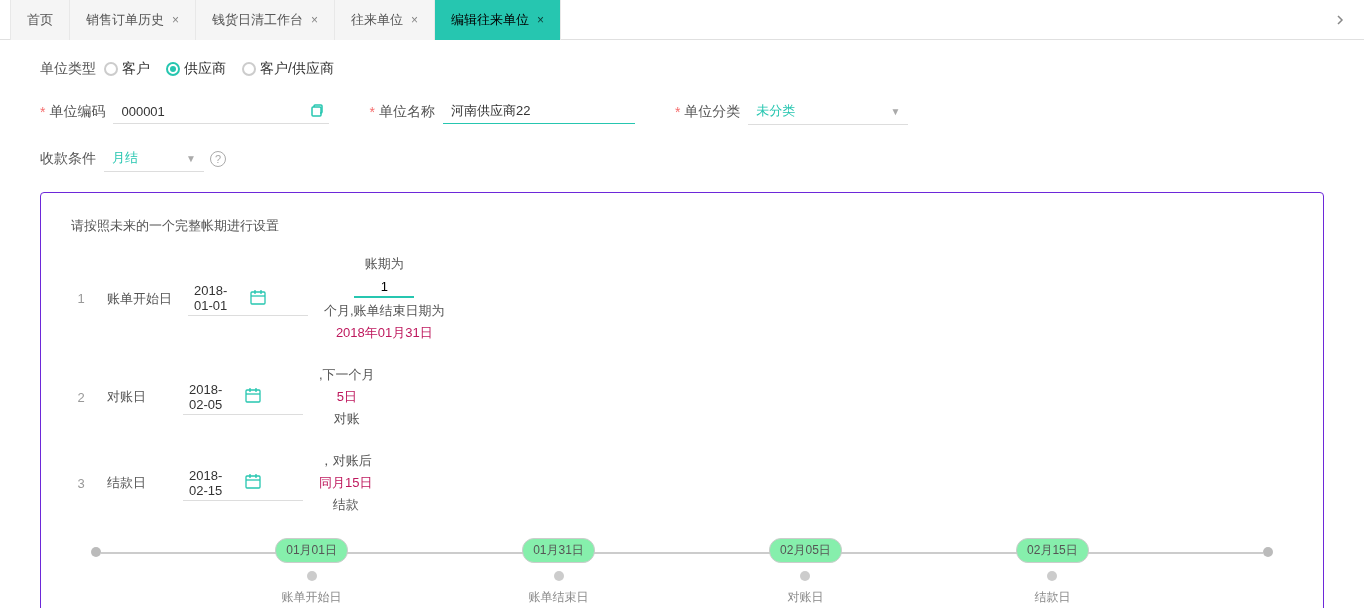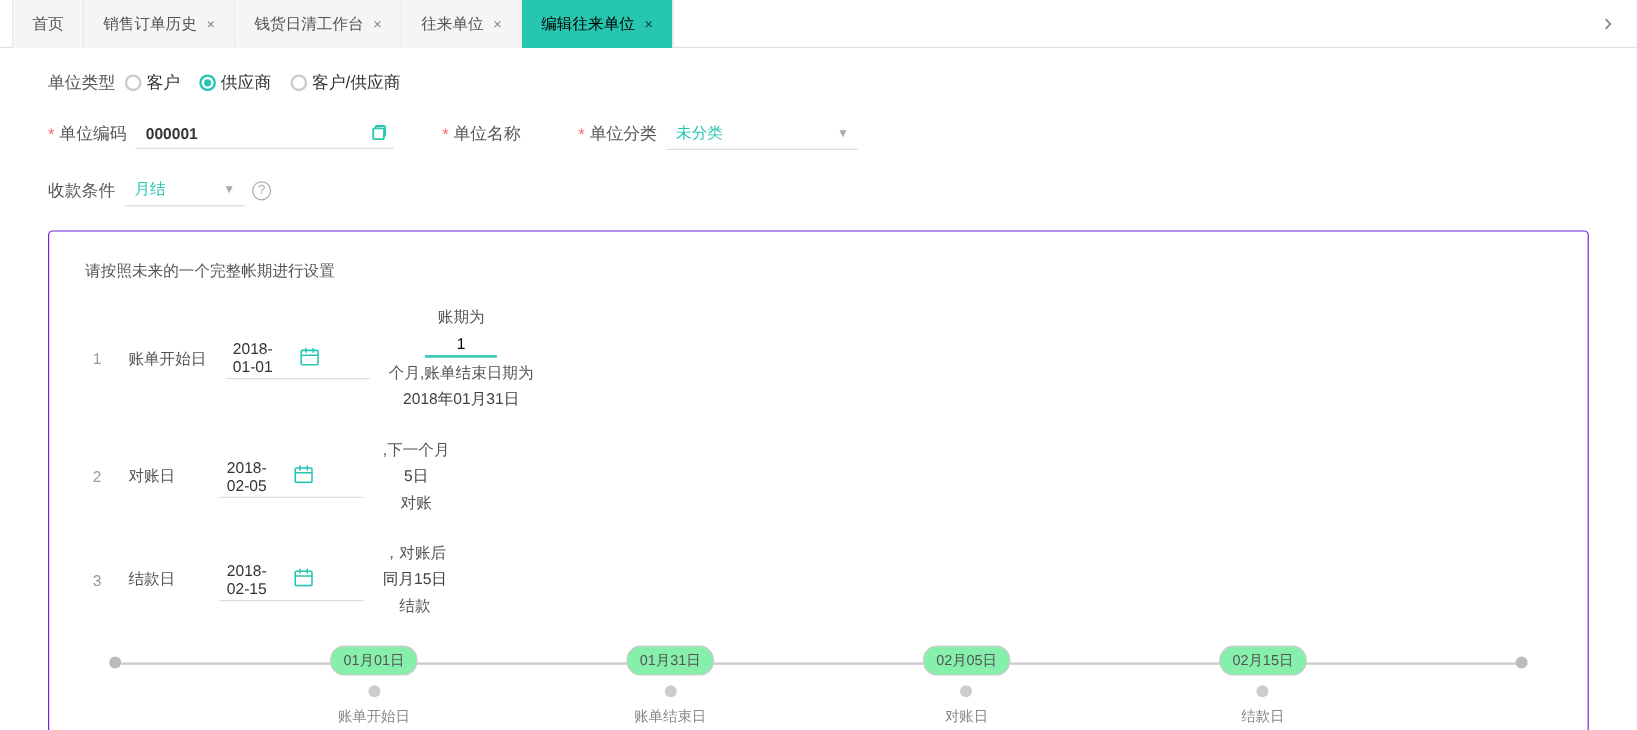--- a/index.html
+++ b/index.html
@@ -111,21 +111,20 @@
     
     .input-field {
       border: none;
       border-bottom: 1px solid #ddd;
       outline: none;
       padding: 4px 8px;
       font-size: 13px;
       color: #333;
       background: transparent;
       min-width: 120px;
-      font-weight: bold;
     }
     .input-with-icon {
       display: flex;
       align-items: center;
       border-bottom: 1px solid #ddd;
     }
     .input-with-icon input {
       border: none;
       outline: none;
       padding: 4px 8px;
@@ -226,21 +225,21 @@
     .step-suffix {
       font-size: 13px;
       color: #555;
       display: flex;
       align-items: center;
       gap: 4px;
       flex-wrap: wrap;
       flex-direction: column;
     }
     .highlight-orange {
-      color: #404040;
+      color: #be185d;
     }
     .period-input {
       border: none;
       border-bottom: 2px solid #26c6b0;
       outline: none;
       width: 60px;
       font-size: 13px;
       text-align: center;
       padding: 2px 4px;
     }
@@ -381,20 +380,21 @@
             <rect x="3" y="5" width="9" height="9" rx="1" stroke="#26c6b0" stroke-width="1.5" fill="none"></rect>
             <path d="M5 5V4a1 1 0 011-1h6a1 1 0 011 1v6a1 1 0 01-1 1h-1" stroke="#26c6b0" stroke-width="1.5" fill="none"></path>
           </svg>
         </span>
       </div>
     </div>
 
     <div class="form-field">
       <span class="required-star">*</span>
       <span class="form-label">单位名称</span>
+      <input type="text" class="input-field" style="min-width: 180px; border-bottom: 1px solid rgb(38, 198, 176);" value="河南供应商22">
     </div>
 
     <div class="form-field">
       <span class="required-star">*</span>
       <span class="form-label">单位分类</span>
       <div class="select-field" style="min-width:160px;">
         <span class="select-value">未分类</span>
         <span class="chevron-icon">▼</span>
       </div>
     </div>

